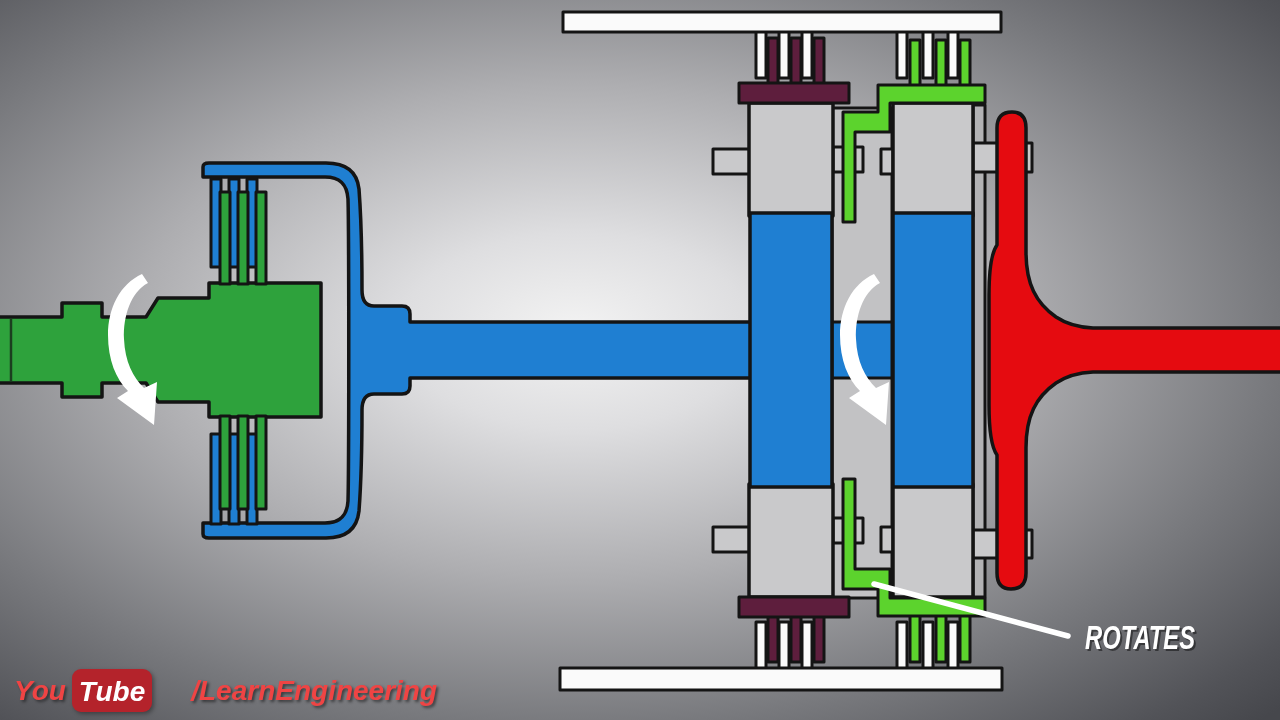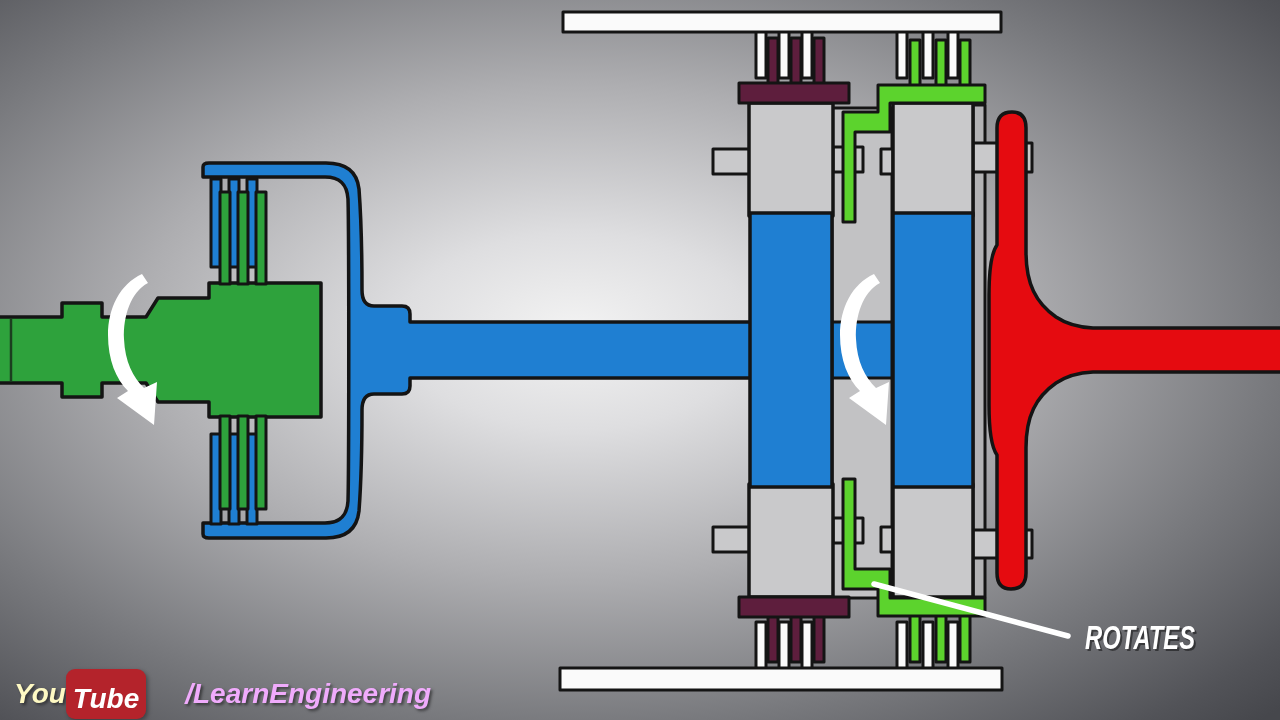--- a/index.html
+++ b/index.html
@@ -7,21 +7,21 @@
          font-family:"Liberation Sans",sans-serif;font-style:italic;}
   #stage svg{position:absolute;left:0;top:0;}
   .outl{stroke:#141414;stroke-width:3.5;stroke-linejoin:round;}
   .outl-thin{stroke:#141414;stroke-width:3;stroke-linejoin:round;}
   .nostroke{stroke:none;}
   .rotates-txt{font-family:"Liberation Sans",sans-serif;font-weight:bold;font-size:34px;}
   
   #watermark{position:absolute;left:14px;top:669px;display:flex;align-items:center;
              font-weight:bold;font-size:28px;letter-spacing:0;}
   #wm-you{text-shadow:2px 2px 3px rgba(0,0,0,.45);}
-  #wm-badge{margin-left:0;border-radius:9px;padding:16px 7px 6px 7px;line-height:1;
+  #wm-badge{margin-left:6px;border-radius:9px;padding:9px 7px 6px 7px;line-height:1;
             box-shadow:2px 2px 4px rgba(0,0,0,.35);}
   #wm-channel{margin-left:3px;text-shadow:2px 2px 3px rgba(0,0,0,.5);}
 </style>
 </head>
 <body>
 
 <div id="stage">
   <svg width="1280" height="720" viewBox="0 0 1280 720">
     <defs>
       <radialGradient id="bgGrad" cx="45%" cy="46%" r="76%">
@@ -158,19 +158,19 @@
 
     <use href="#rotArrow" transform="translate(104,272)" class="nostroke" fill="#ffffff"></use>
     <use href="#rotArrow" transform="translate(836,272)" class="nostroke" fill="#ffffff"></use>
 
     <line x1="874" y1="584" x2="1068" y2="636" stroke-width="5.5" stroke-linecap="round" stroke="#ffffff"></line>
     <text class="rotates-txt" x="1087" y="651" textLength="110" lengthAdjust="spacingAndGlyphs" fill="rgba(0,0,0,0.45)">ROTATES</text>
     <text class="rotates-txt" x="1085" y="649" textLength="110" lengthAdjust="spacingAndGlyphs" fill="#ffffff">ROTATES</text>
   </svg>
 
   <div id="watermark">
-    <span id="wm-you" style="color: #fef9c3;">You</span>
+    <span id="wm-you" style="color: #ef4444;">You</span>
     <span id="wm-badge" style="background: rgb(180, 35, 43);">
       <span id="wm-tube" style="color: rgb(255, 255, 255);">Tube</span>
     </span>
-    <span id="wm-channel" style="color: #f0abfc; margin-left: 39px;">/LearnEngineering</span>
+    <span id="wm-channel" style="color: #ef4444; margin-left: 39px;">/LearnEngineering</span>
   </div>
 </div>
 
 </body></html>

